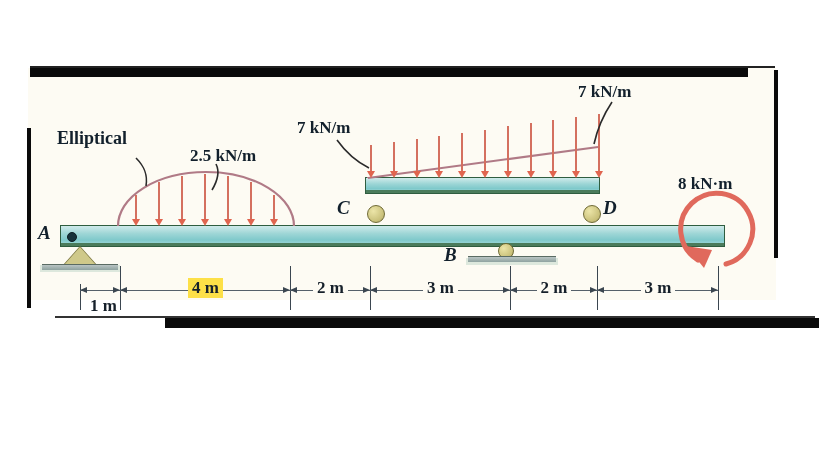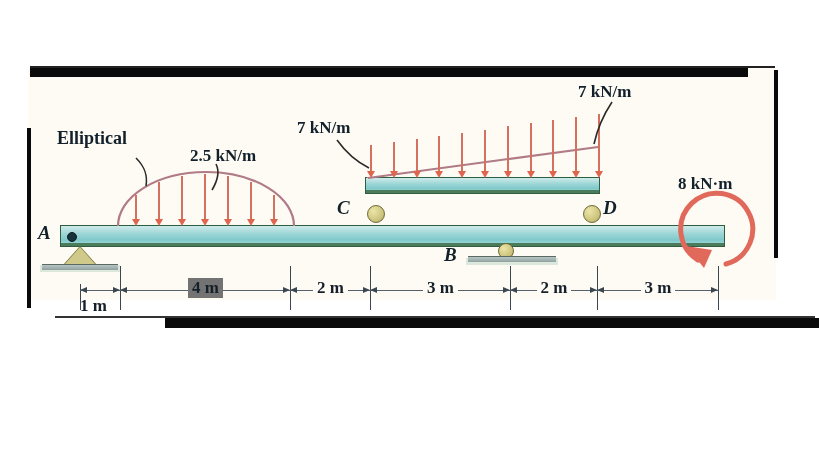--- a/index.html
+++ b/index.html
@@ -165,25 +165,25 @@
       <div class="tick" style="left: 80px; top: 284px; height: 26px;"></div>
       <div class="tick" style="left: 120px; top: 266px; height: 44px;"></div>
       <div class="tick" style="left: 290px; top: 266px; height: 44px;"></div>
       <div class="tick" style="left: 370px; top: 266px; height: 44px;"></div>
       <div class="tick" style="left: 510px; top: 266px; height: 44px;"></div>
       <div class="tick" style="left: 597px; top: 266px; height: 44px;"></div>
       <div class="tick" style="left: 718px; top: 266px; height: 44px;"></div>
       <div class="dimline" style="left: 80px; width: 40px;"></div>
       <div class="ah ah-l" style="left: 80px; top: 287px;"></div>
       <div class="ah ah-r" style="left: 113px; top: 287px;"></div>
-      <div class="dimlabel" style="left: 80px; top: 296px; text-align: right;">1 m</div>
+      <div class="dimlabel" style="left: 90px; top: 296px; text-align: right;">1 m</div>
       <div class="dimline" style="left: 120px; width: 170px;"></div>
       <div class="ah ah-l" style="left: 120px; top: 287px;"></div>
       <div class="ah ah-r" style="left: 283px; top: 287px;"></div>
-      <div class="dimlabel" style="left: 188px; top: 278px; background: #737373; padding: 0px 4px;">4 m</div>
+      <div class="dimlabel" style="left: 188px; top: 278px; background: #fde047; padding: 0px 4px;">4 m</div>
       <div class="dimline" style="left: 290px; width: 80px;"></div>
       <div class="ah ah-l" style="left: 290px; top: 287px;"></div>
       <div class="ah ah-r" style="left: 363px; top: 287px;"></div>
       <div class="dimlabel" style="left: 313px; top: 278px; background: rgb(253, 251, 243); padding: 0px 4px;">2 m</div>
       <div class="dimline" style="left: 370px; width: 140px;"></div>
       <div class="ah ah-l" style="left: 370px; top: 287px;"></div>
       <div class="ah ah-r" style="left: 503px; top: 287px;"></div>
       <div class="dimlabel" style="left: 423px; top: 278px; background: rgb(253, 251, 243); padding: 0px 4px;">3 m</div>
       <div class="dimline" style="left: 510px; width: 87px;"></div>
       <div class="ah ah-l" style="left: 510px; top: 287px;"></div>

